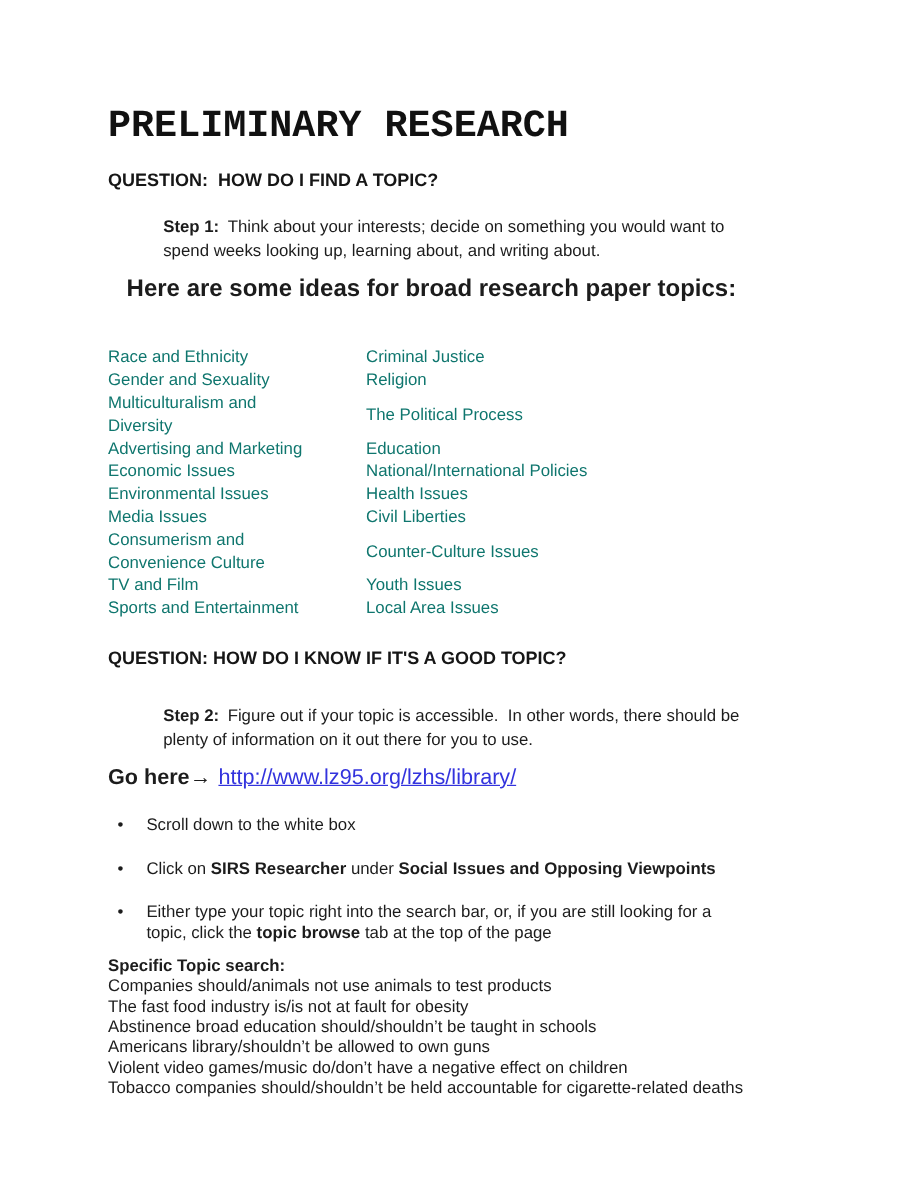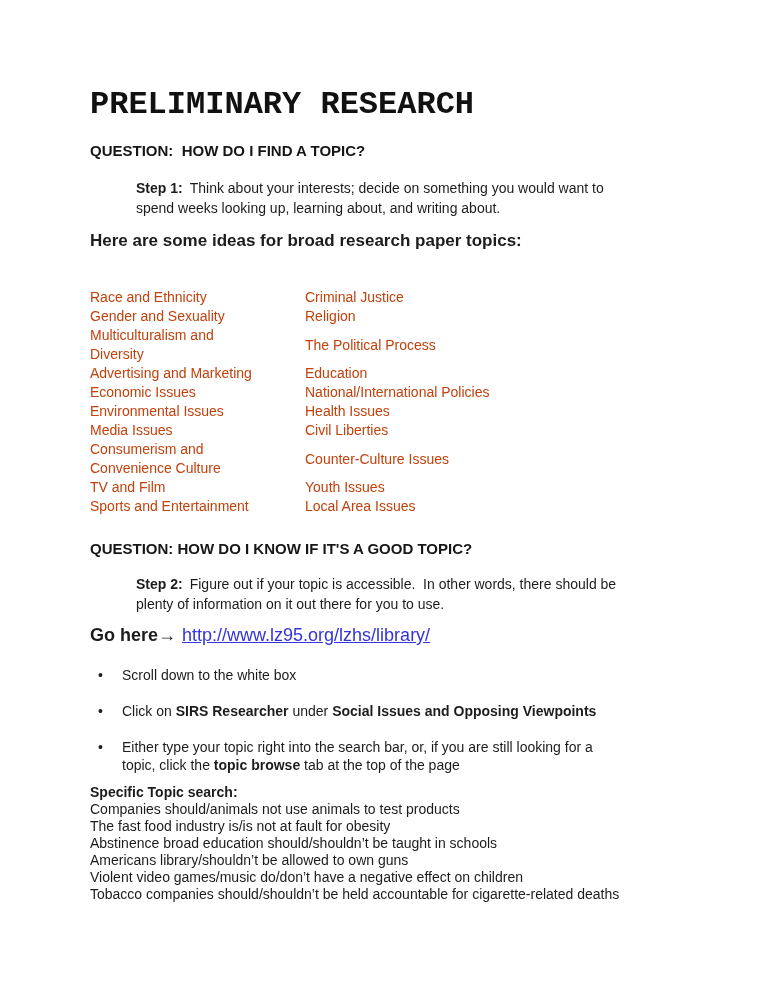--- a/index.html
+++ b/index.html
@@ -32,36 +32,37 @@
   }
   .q1 { margin-top:20px; }
   .q2 { margin-top:24px; }
 
   .step {
     margin-left:46px;
     font-size:14px;
     line-height:20px;
   }
   .step1 { margin-top:18px; max-width:520px; }
-  .step2 { margin-top:16px; max-width:556px; }
+  .step2 { margin-top:28px; max-width:556px; }
   .step-label { font-weight:bold; margin-right:7px; }
 
   .topics-intro {
     margin-top:14px;
     font-weight:bold;
-    font-size:17px;
+    font-size:20px;
     line-height:18px;
+    text-align:center;
   }
 
   table.topics {
     margin-top:38px;
     border-collapse:collapse;
     font-size:14px;
     line-height:19px;
-    color:#c2410c;
+    color:#0f766e;
   }
   table.topics td { padding:0; vertical-align:middle; }
   table.topics td.c1 { width:215px; padding-right:40px; }
   table.topics td.c2 { width:300px; }
 
   .gohere {
     margin-top:12px;
     font-size:18px;
     line-height:18px;
   }

